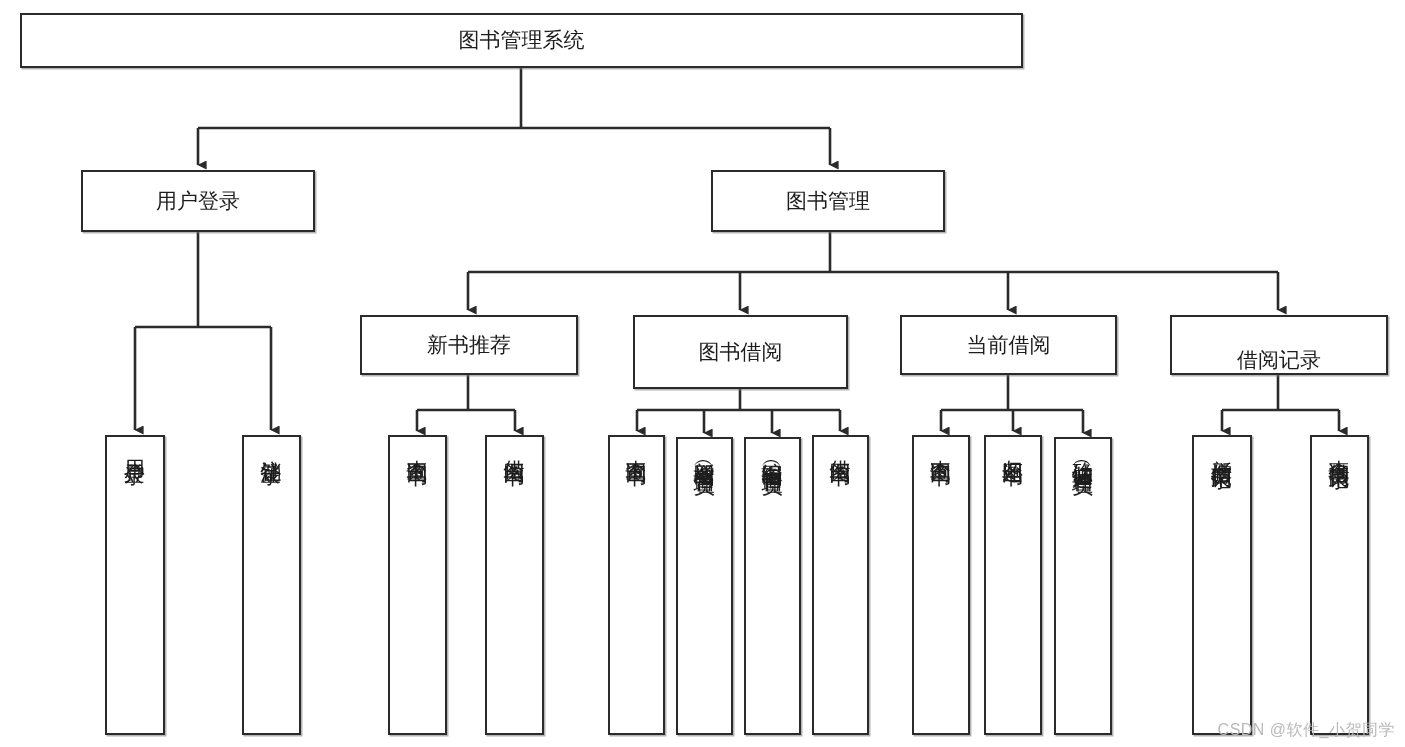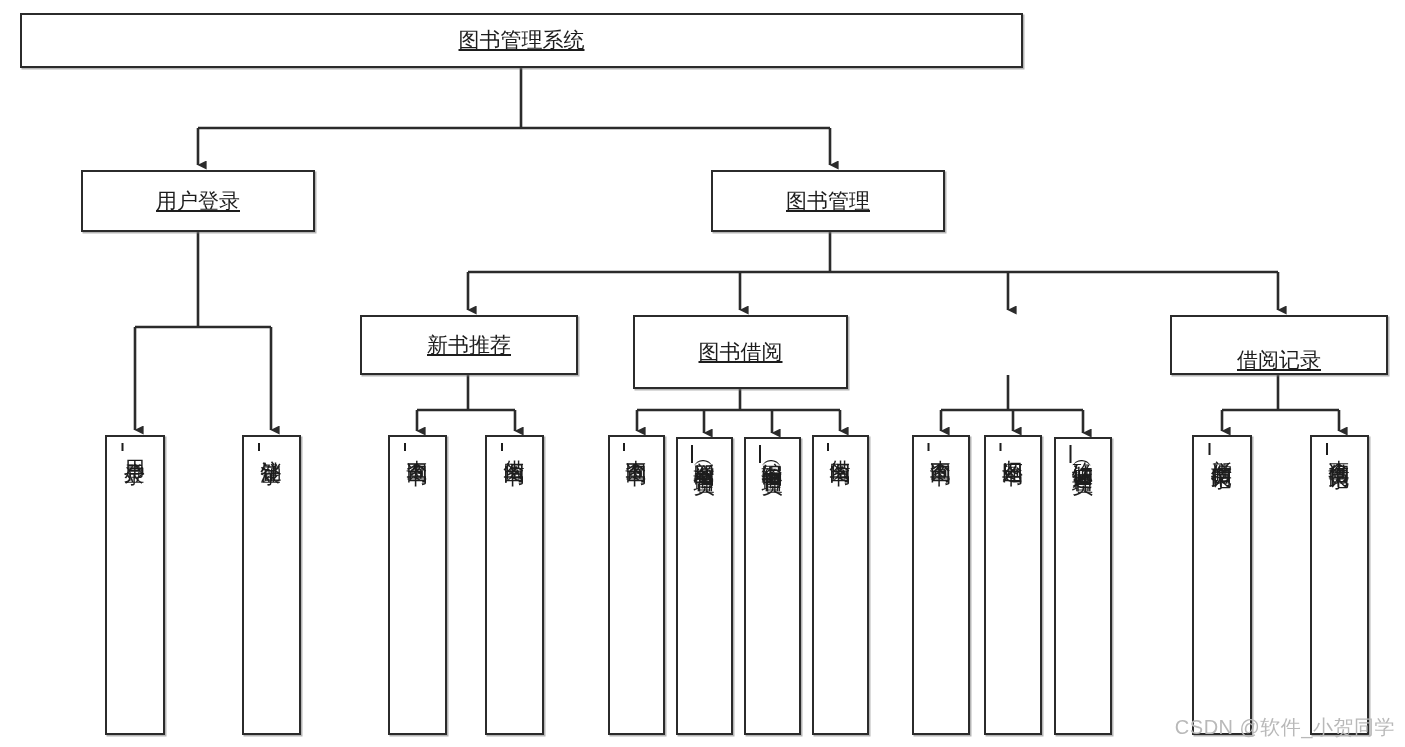--- a/index.html
+++ b/index.html
@@ -20,21 +20,20 @@
   .node {
     position: absolute;
     box-sizing: border-box;
     background: #ffffff;
     border: 2px solid #2b2b2b;
     box-shadow: 1.5px 1.5px 0 0 rgba(120,120,120,0.55);
     display: flex;
     align-items: center;
     justify-content: center;
     color: #1d1d1d;
-    text-decoration: underline;
   }
   .node .label {
     display: block;
     text-align: center;
     line-height: 1.18;
     white-space: nowrap;
   }
   
   .node.h .label {
     font-size: 21px;
@@ -57,21 +56,21 @@
     left: 0;
     top: 0;
     width: 1405px;
     height: 747px;
     pointer-events: none;
   }
   .watermark {
     position: absolute;
     right: 10px;
     bottom: 6px;
-    font-size: 20px;
+    font-size: 16px;
     color: #b9b9b9;
     letter-spacing: 0.5px;
     white-space: nowrap;
     margin-left: 23px;
   }
 </style>
 </head>
 <body>
 
 <div id="canvas">
@@ -136,20 +135,23 @@
   <div class="node h" id="n-l3-0" style="left: 360px; top: 315px; width: 218px; height: 60px;">
     <span class="label">新书推荐</span>
   </div>
 
   <div class="node h" id="n-l2-1" style="left: 711px; top: 170px; width: 234px; height: 62px;">
     <span class="label">图书管理</span>
   </div>
   <div class="node h" id="n-l3-1" style="left: 633px; top: 315px; width: 215px; height: 74px;">
     <span class="label">图书借阅</span>
   </div>
+  <div class="node h" id="n-l3-2" style="left: 900px; top: 315px; width: 217px; height: 60px;">
+    <span class="label">当前借阅</span>
+  </div>
   <div class="node h" id="n-l3-3" style="left: 1170px; top: 315px; width: 218px; height: 60px; align-items: flex-end;">
     <span class="label">借阅记录</span>
   </div>
 
   <div class="node v" id="n-lf-0" style="left: 105px; top: 435px; width: 60px; height: 300px;">
     <span class="label">用户登录</span>
   </div>
   <div class="node v" id="n-lf-1" style="left: 242px; top: 435px; width: 59px; height: 300px;">
     <span class="label">注销登录</span>
   </div>

